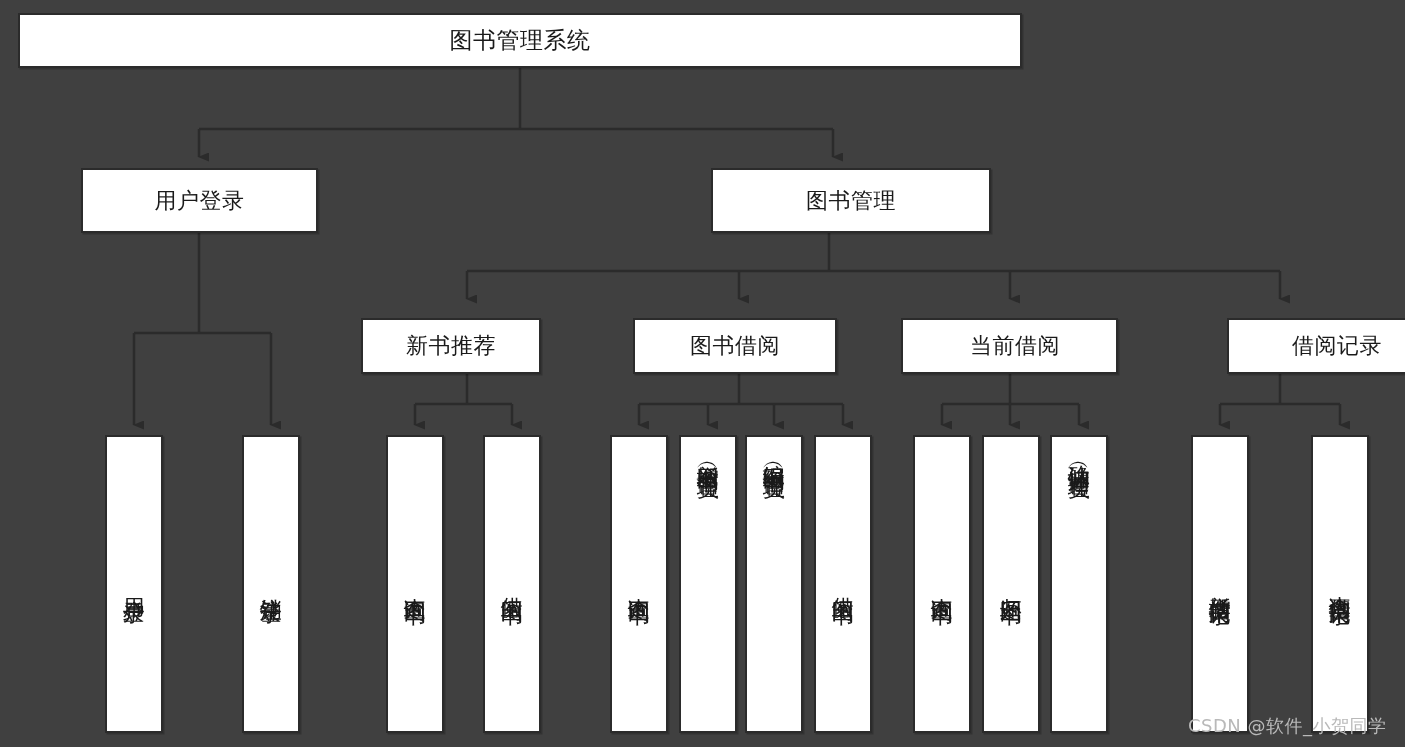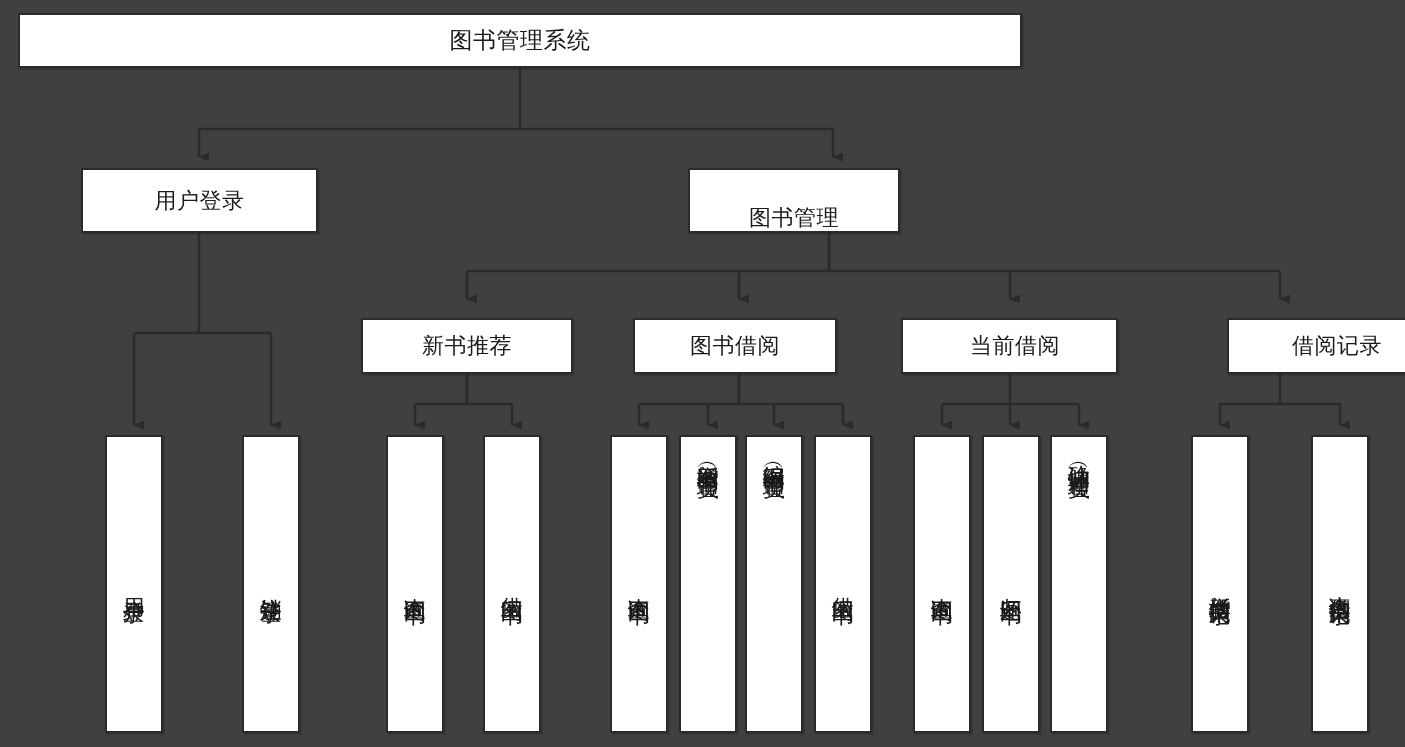--- a/index.html
+++ b/index.html
@@ -136,25 +136,25 @@
     </g>
   </svg>
 
   <div class="node horiz root" style="left:18px; top:13px; width:1004px; height:55px;">
     <span class="label">图书管理系统</span>
   </div>
 
   <div class="node horiz" style="left:81px; top:168px; width:237px; height:65px;">
     <span class="label">用户登录</span>
   </div>
-  <div class="node horiz" style="left:688px; top:168px; width:212px; height:65px;align-items:flex-end;">
+  <div class="node horiz" style="left:711px; top:168px; width:280px; height:65px;">
     <span class="label">图书管理</span>
   </div>
 
-  <div class="node horiz" style="left:361px; top:318px; width:212px; height:56px;">
+  <div class="node horiz" style="left:361px; top:318px; width:180px; height:56px;">
     <span class="label">新书推荐</span>
   </div>
   <div class="node horiz" style="left:633px; top:318px; width:204px; height:56px;">
     <span class="label">图书借阅</span>
   </div>
   <div class="node horiz" style="left:901px; top:318px; width:217px; height:56px;padding-left:11px;">
     <span class="label">当前借阅</span>
   </div>
   <div class="node horiz" style="left:1227px; top:318px; width:220px; height:56px;">
     <span class="label">借阅记录</span>
@@ -197,14 +197,15 @@
     <span class="label">确认归还（管理员）</span>
   </div>
 
   <div class="node vert center" style="left:1191px; top:435px; width:58px; height:298px;">
     <span class="label">新增借阅记录</span>
   </div>
   <div class="node vert center" style="left:1311px; top:435px; width:58px; height:298px;">
     <span class="label">查询借阅记录</span>
   </div>
 
+  <div class="watermark">CSDN @软件_小贺同学</div>
 
 </div>
 
 </body></html>

